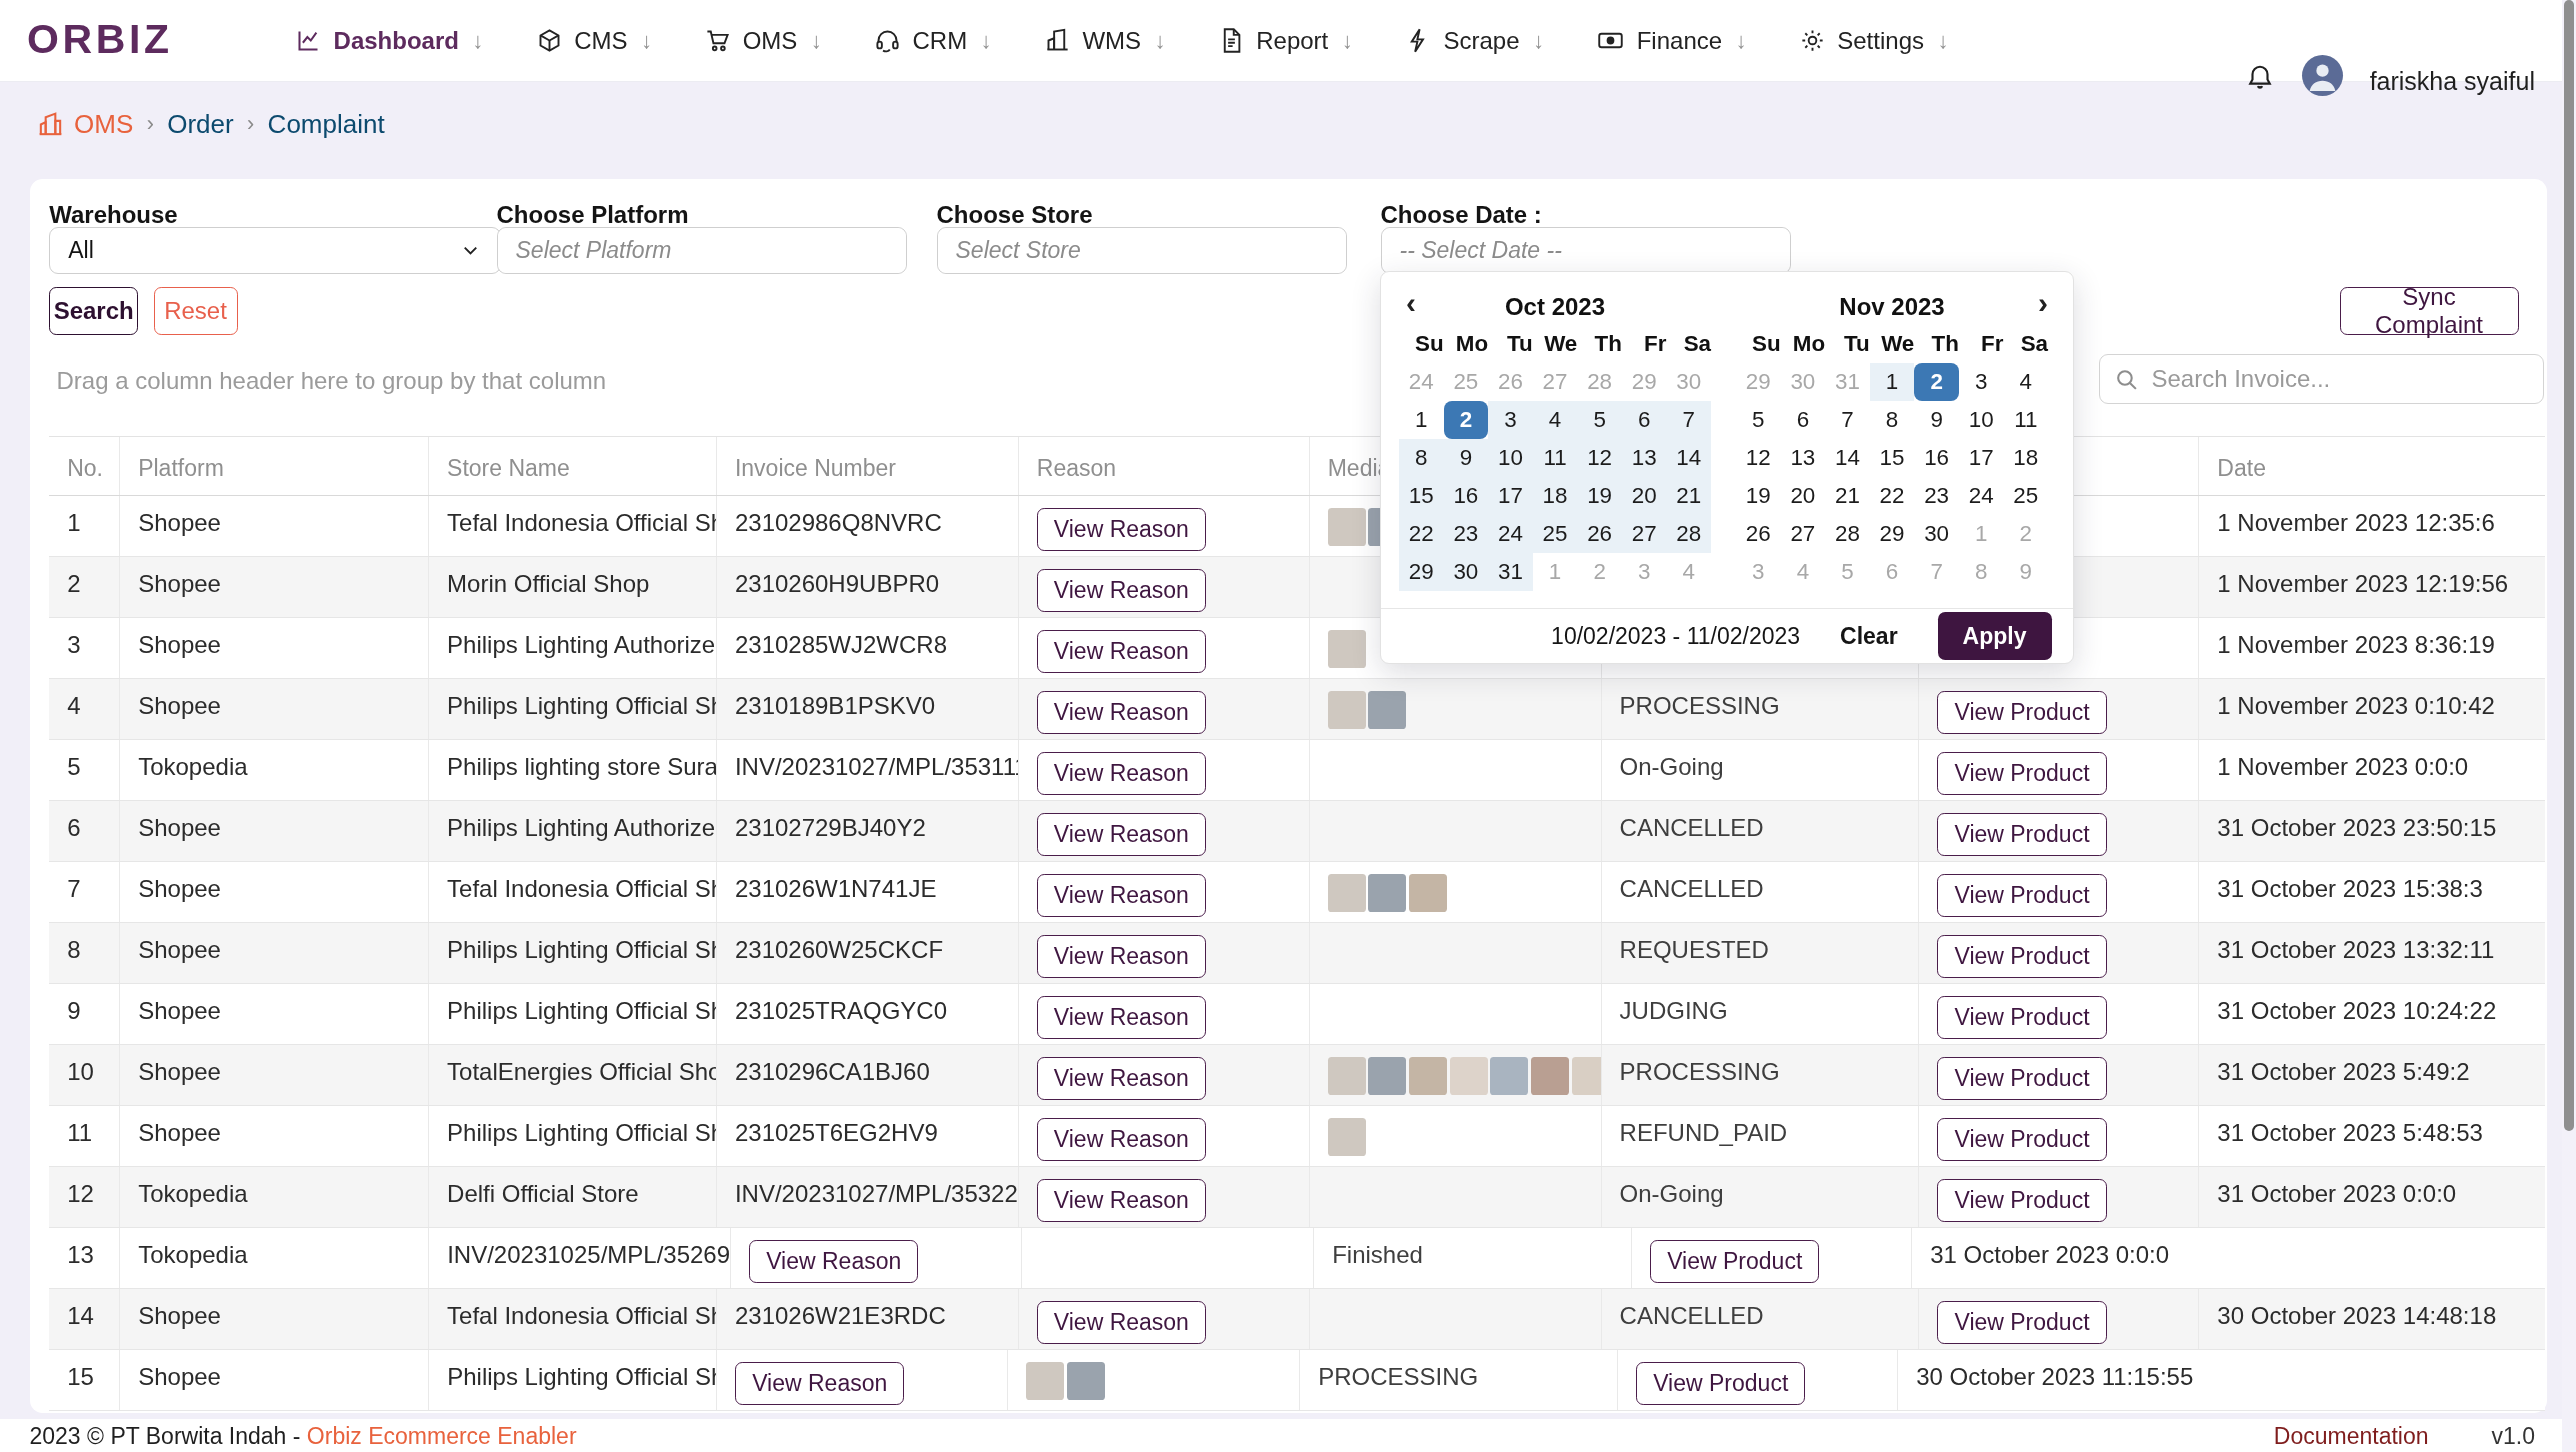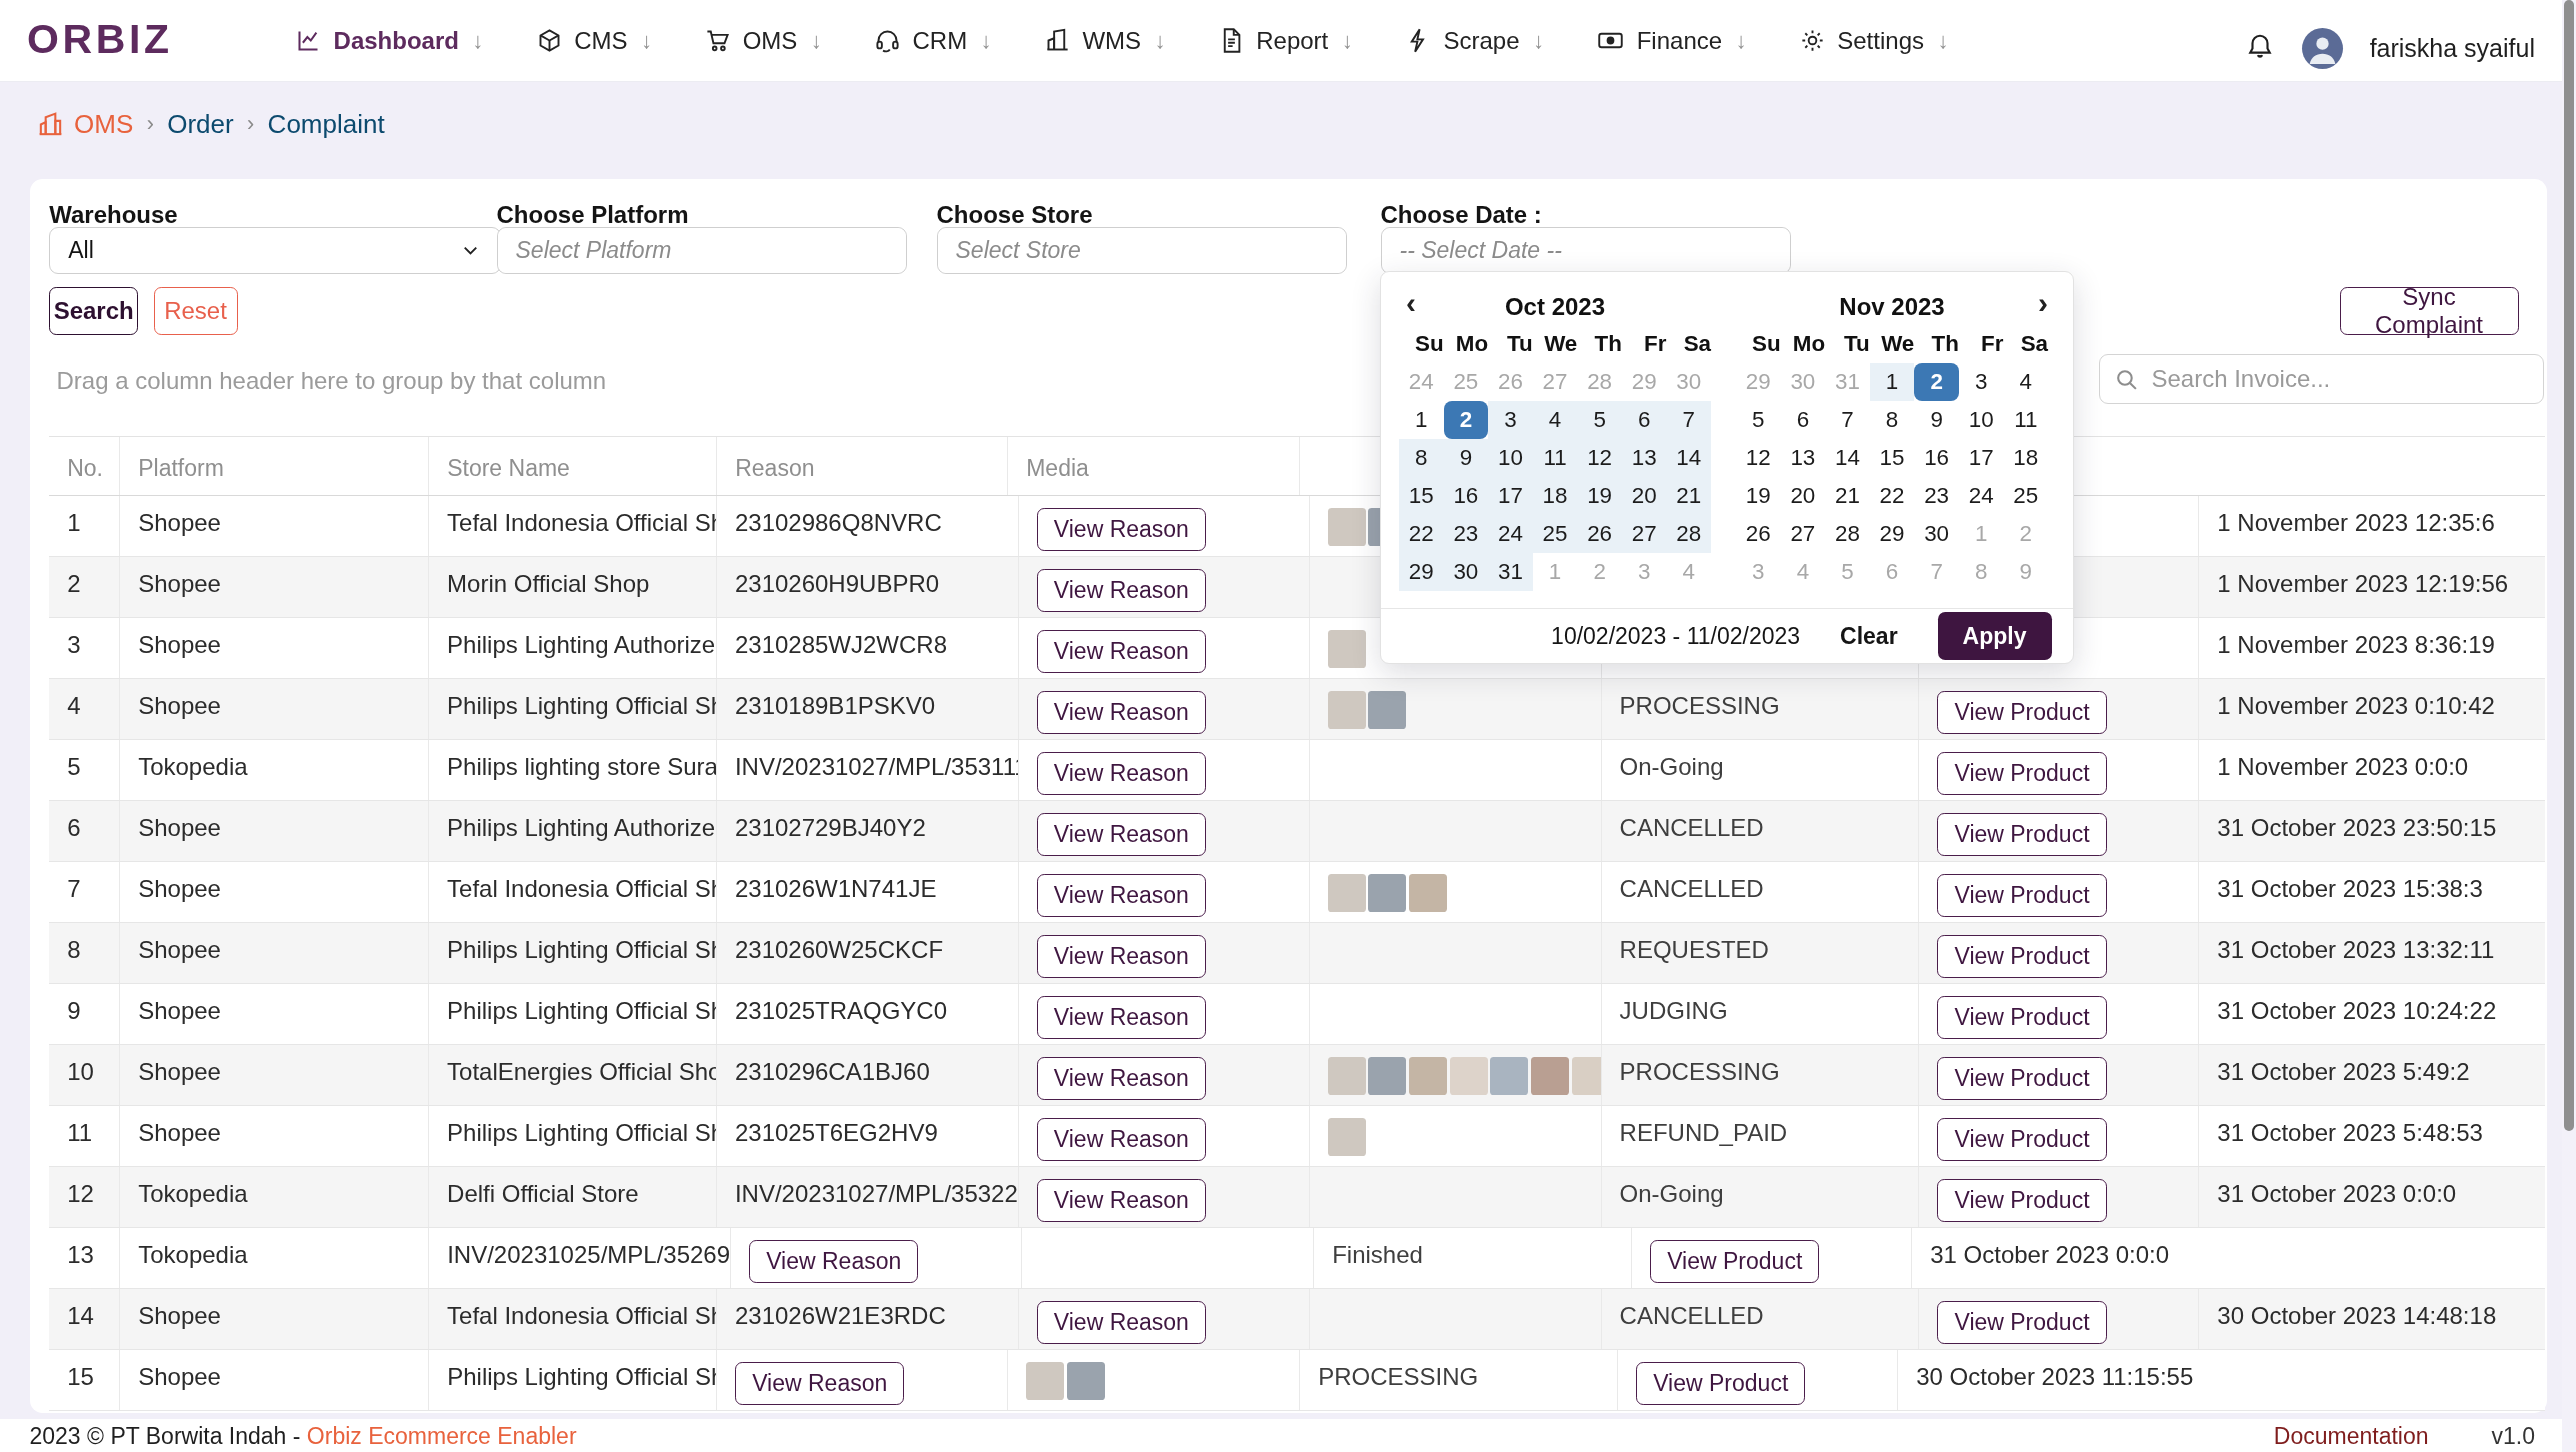--- a/index.html
+++ b/index.html
@@ -9,21 +9,21 @@
   
   .topbar{position:absolute;top:0;left:0;right:0;height:81px;background:#fff;
           border-bottom:0.9px solid #ececf2;z-index:3;}
   .logo{position:absolute;left:27px;top:16px;font-size:41px;font-weight:800;
         color:#5d2b5e;letter-spacing:3.6px;}
   .nav{position:absolute;left:295px;top:0;height:81px;display:flex;align-items:center;gap:52px;}
   .nav-item{display:flex;align-items:center;gap:11.6px;font-size:24px;color:#232323;cursor:pointer;white-space:nowrap;}
   .nav-item.active{color:#5d2b5e;font-weight:bold;}
   .nav-item svg{display:block;}
   .nav-arrow{color:#939393;font-size:22.4px;margin-left:1.8px;}
-  .top-right{position:absolute;right:41px;top:0;height:96px;display:flex;align-items:center;gap:27px;z-index:3;}
+  .top-right{position:absolute;right:41px;top:0;height:96px;display:flex;align-items:flex-end;gap:27px;z-index:3;}
   .bell{color:#1f1f1f;}
   .avatar{width:41px;height:41px;border-radius:50%;background:#5b6b96;display:flex;
           align-items:flex-end;justify-content:center;overflow:hidden;}
   .user-name{font-size:25px;color:#1f1f1f;}
 
   
   .breadcrumb{position:absolute;left:36px;top:109px;display:flex;align-items:center;gap:13.4px;font-size:26px;z-index:1;}
   .crumb-root{color:#e8623d;display:flex;align-items:center;gap:9px;}
   .crumb-sep{color:#8a8a8a;font-size:21.5px;}
   .crumb{color:#0c4a6e;}
@@ -280,20 +280,21 @@
           <line x1="15.5" y1="15.5" x2="21" y2="21"></line>
       </svg>
       <input placeholder="Search Invoice..." style="">
     </div>
 
     <div class="tbl" id="tbl">
         <div class="thead">
           <div class="th" style="width:71px">No.</div>
           <div class="th" style="width:309px">Platform</div>
           <div class="th" style="width:288px">Store Name</div>
+          <div class="th" style="width:302px">Invoice Number</div>
           <div class="th" style="width:291px">Reason</div>
           <div class="th" style="width:292px">Media</div>
           <div class="th" style="width:318px"></div>
           <div class="th" style="width:280px"></div>
           <div class="th" style="width:346px">Date</div>
         </div>
         <div class="tr">
           <div class="td" style="width:71px">1</div>
           <div class="td" style="width:309px">Shopee</div>
           <div class="td" style="width:288px">Tefal Indonesia Official Shop</div>

